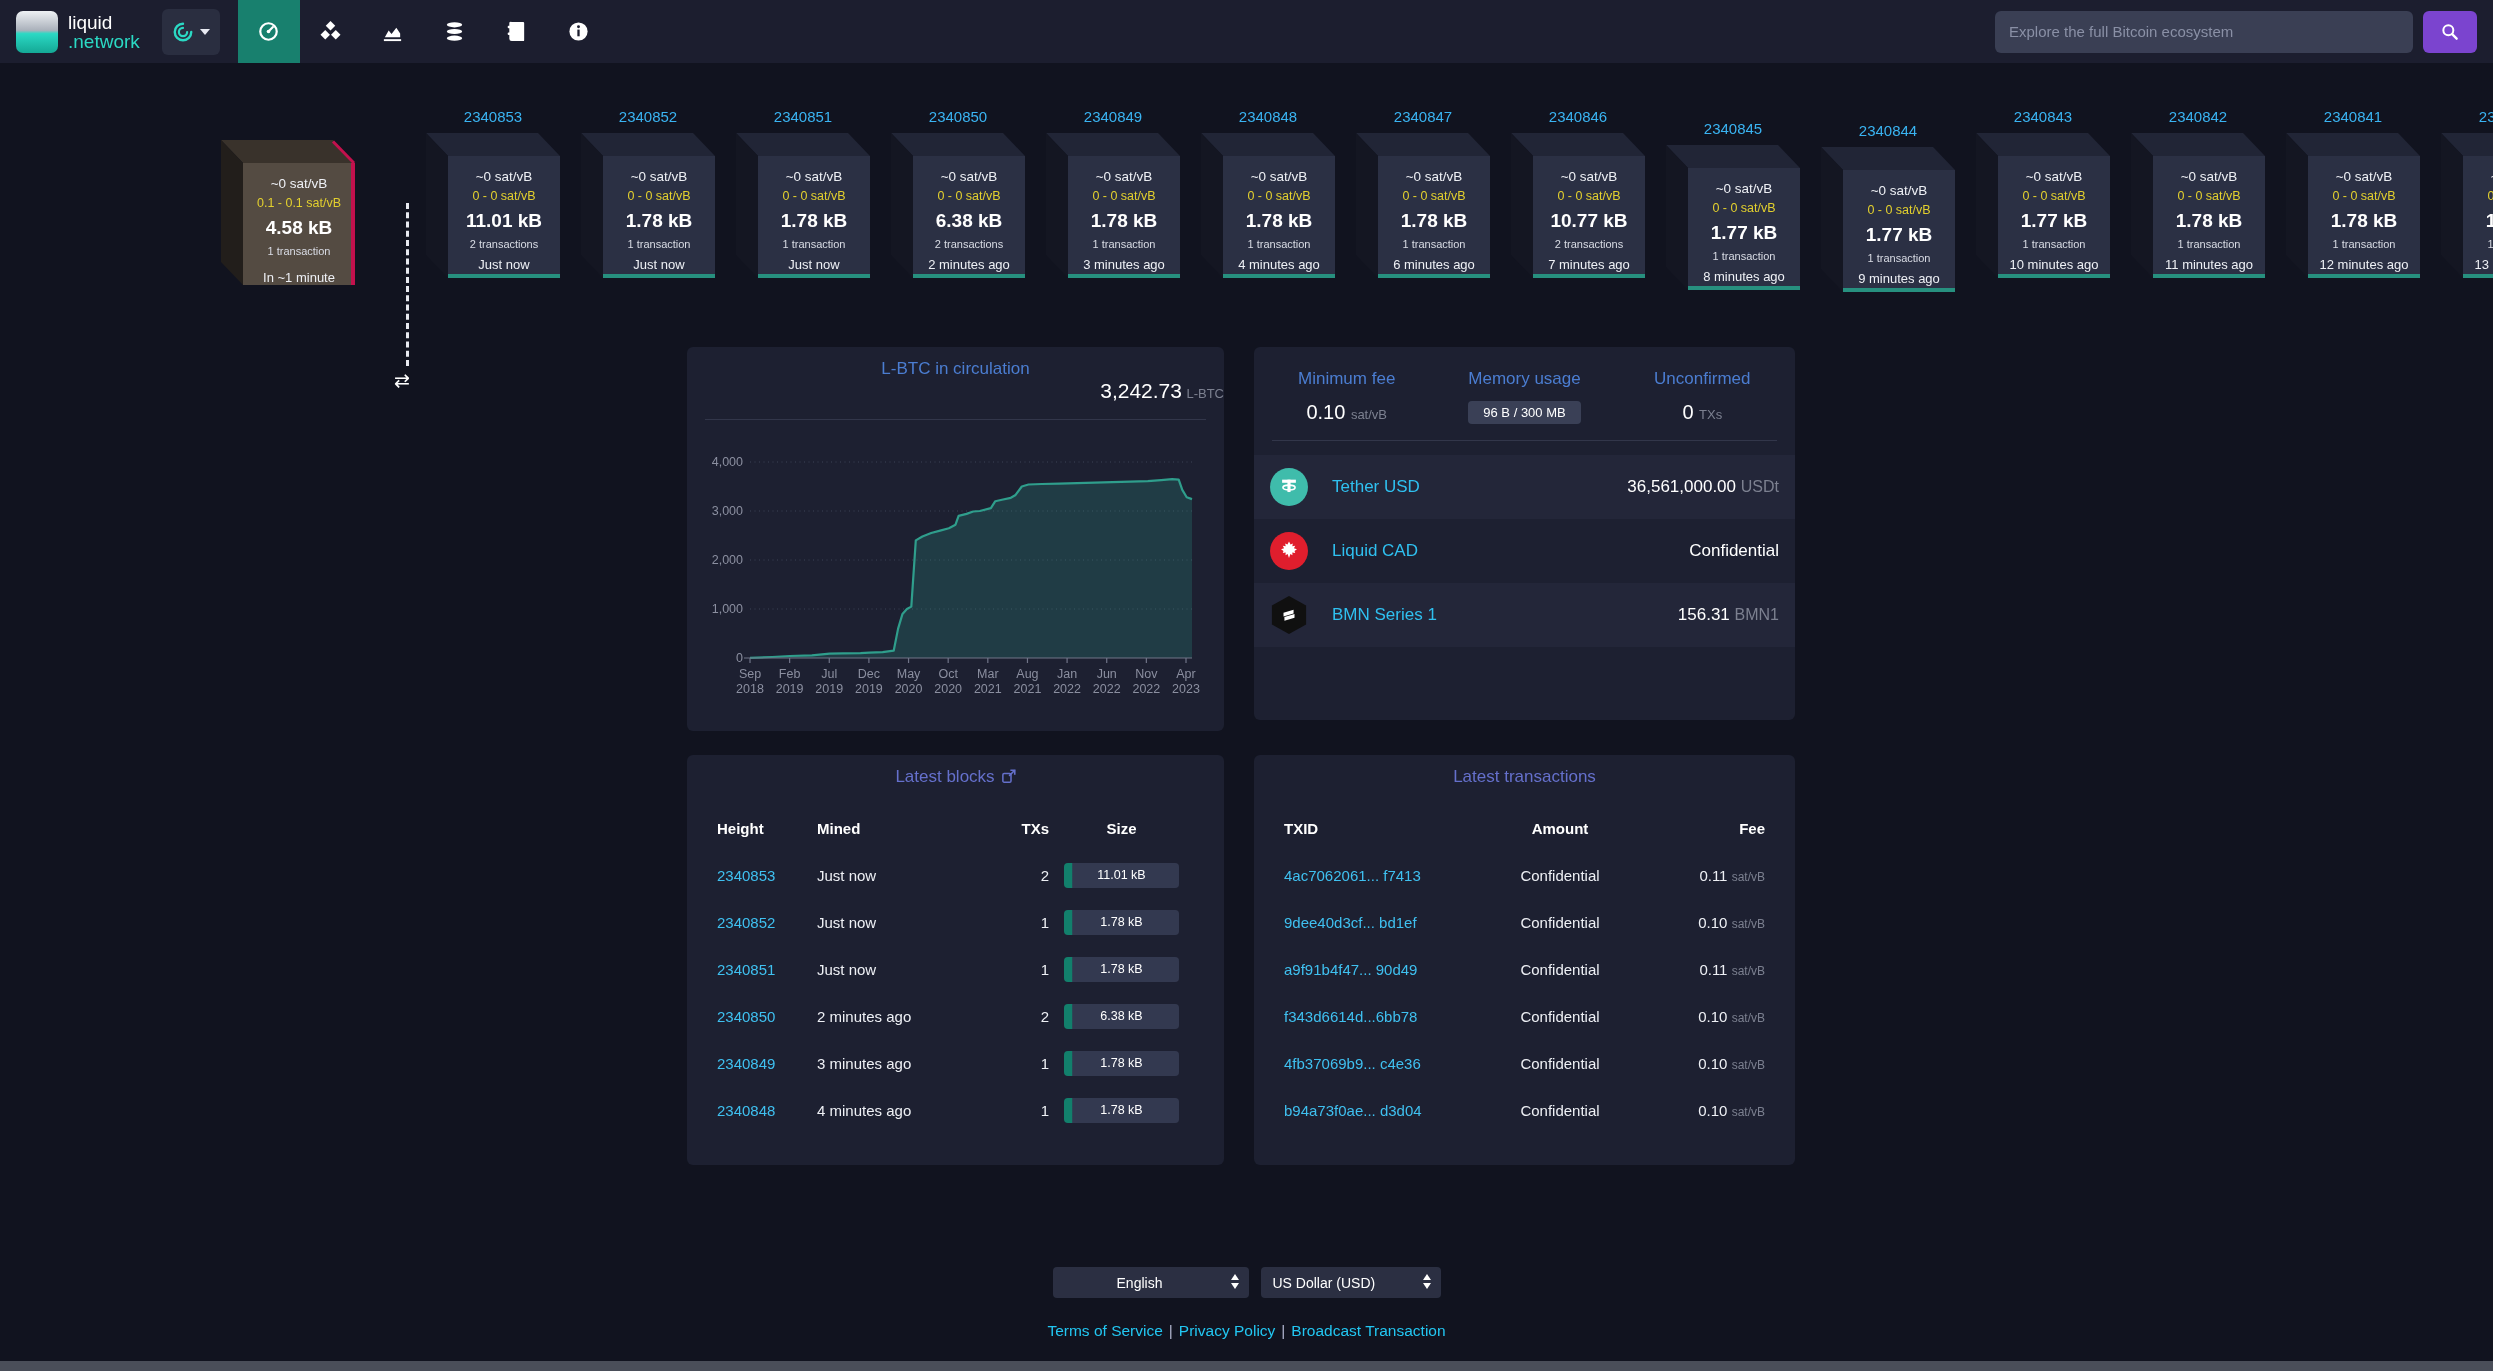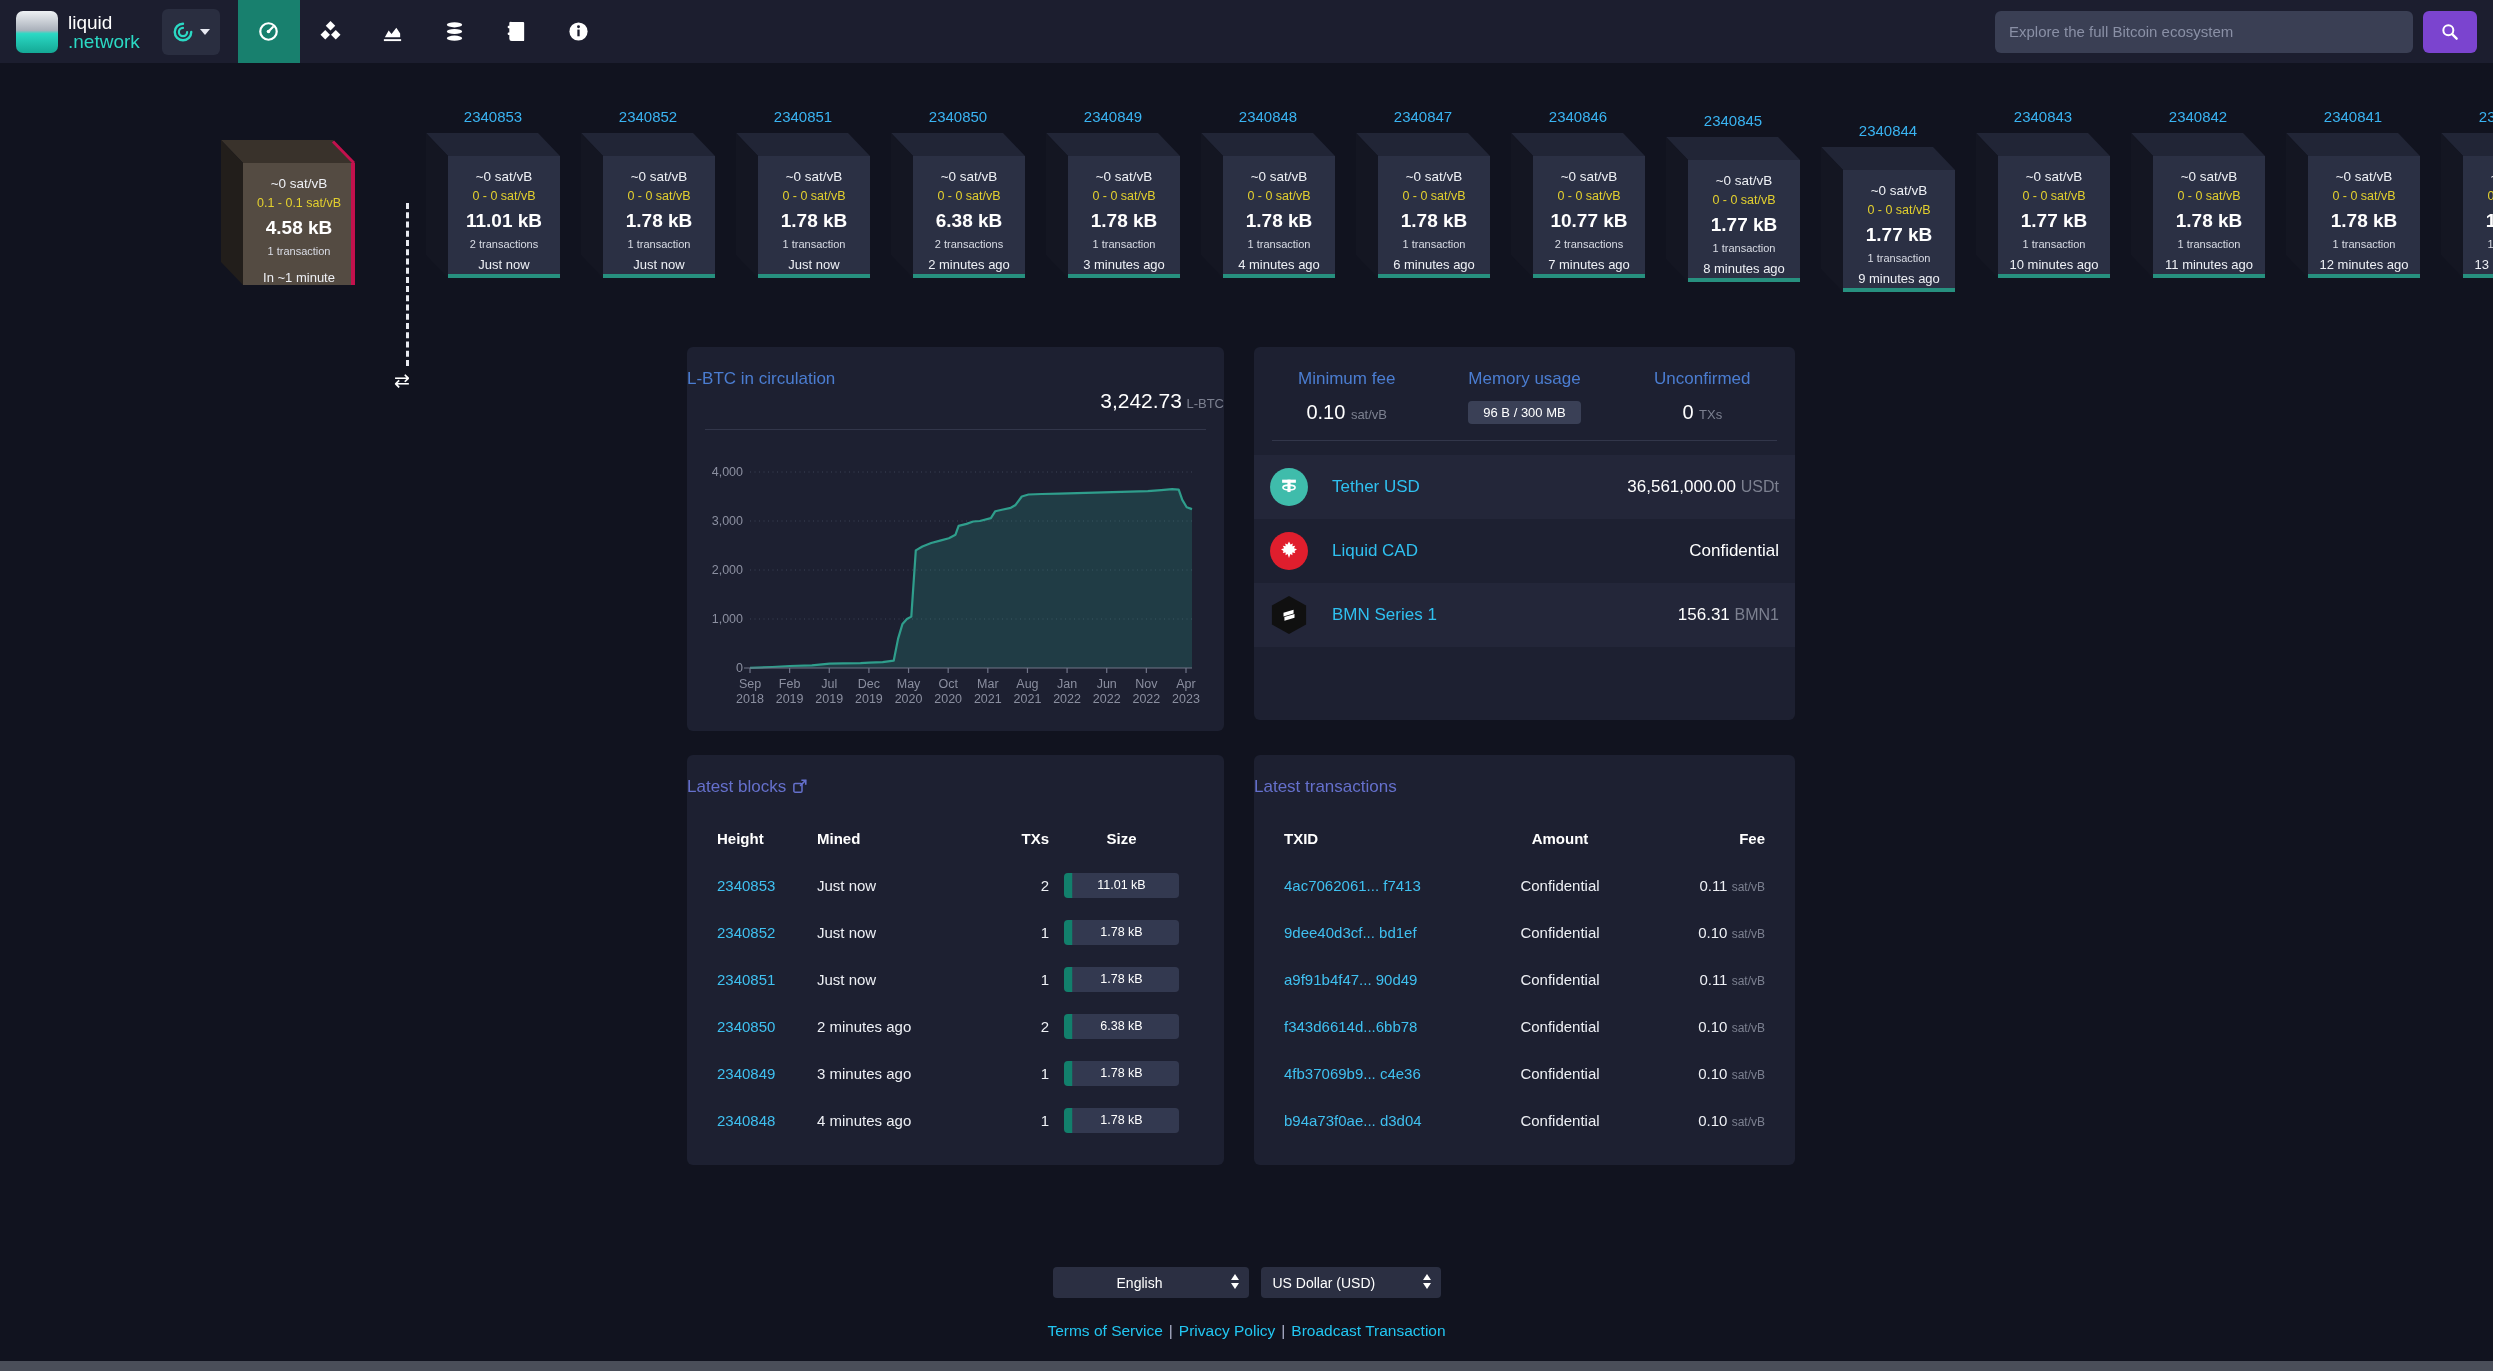--- a/index.html
+++ b/index.html
@@ -45,21 +45,21 @@
   .cube-time{font-size:13px;color:#eef0f5;margin-top:7px;}
   .mempool-slot .cube-time{margin-top:13px;}
   .divider-dashed{position:absolute;left:406px;top:140px;height:163px;width:0;
     border-left:3px dashed #e8eaf0;}
   .swap-arrows{position:absolute;left:394px;top:306px;font-size:19px;color:#fff;cursor:pointer;}
 
   
   .content{position:absolute;top:347px;left:687px;width:1108px;display:grid;
     grid-template-columns:537px 541px;column-gap:30px;row-gap:24px;}
   .card{background:#1d2031;border-radius:6px;box-sizing:border-box;overflow:hidden;}
-  .card-title{font-size:17px;color:#4b7dd1;padding-top:22px;}
+  .card-title{font-size:17px;text-align:center;color:#4b7dd1;padding-top:12px;}
   .card-title.indigo{color:#6570cc;}
   .hr{border-top:1px solid #32364a;margin:16px 18px 0 18px;}
 
   
   .card-circ{height:384px;}
   .circ-value{ text-align:right;}
   .circ-value .val{font-size:21px;color:#fff;}
   .circ-value .unit{font-size:13px;color:#7c8090;}
 
   
@@ -349,21 +349,21 @@
       </svg>
       <div class="cube-content">
         <div class="cube-fee">~0 sat/vB</div>
         <div class="cube-range">0 - 0 sat/vB</div>
         <div class="cube-size">10.77 kB</div>
         <div class="cube-txs">2 transactions</div>
         <div class="cube-time">7 minutes ago</div>
       </div>
     </div>
   </div>
-    <div class="block-slot" style="left: 1666px; top: 49px;">
+    <div class="block-slot" style="left: 1666px; top: 57px;">
     <a class="block-height">2340845</a>
     <div class="cube">
       <svg class="cube-bg" width="134" height="145" viewBox="0 0 134 145">
         <polygon points="0,0 112,0 134,23 22,23" fill="#212536"></polygon>
         <polygon points="0,0 22,23 22,145 0,122" fill="#141622"></polygon>
         <rect x="22" y="23" width="112" height="118" fill="#2b3044"></rect>
         <rect x="22" y="141" width="112" height="4" fill="#27907f"></rect>
       </svg>
       <div class="cube-content">
         <div class="cube-fee">~0 sat/vB</div>

